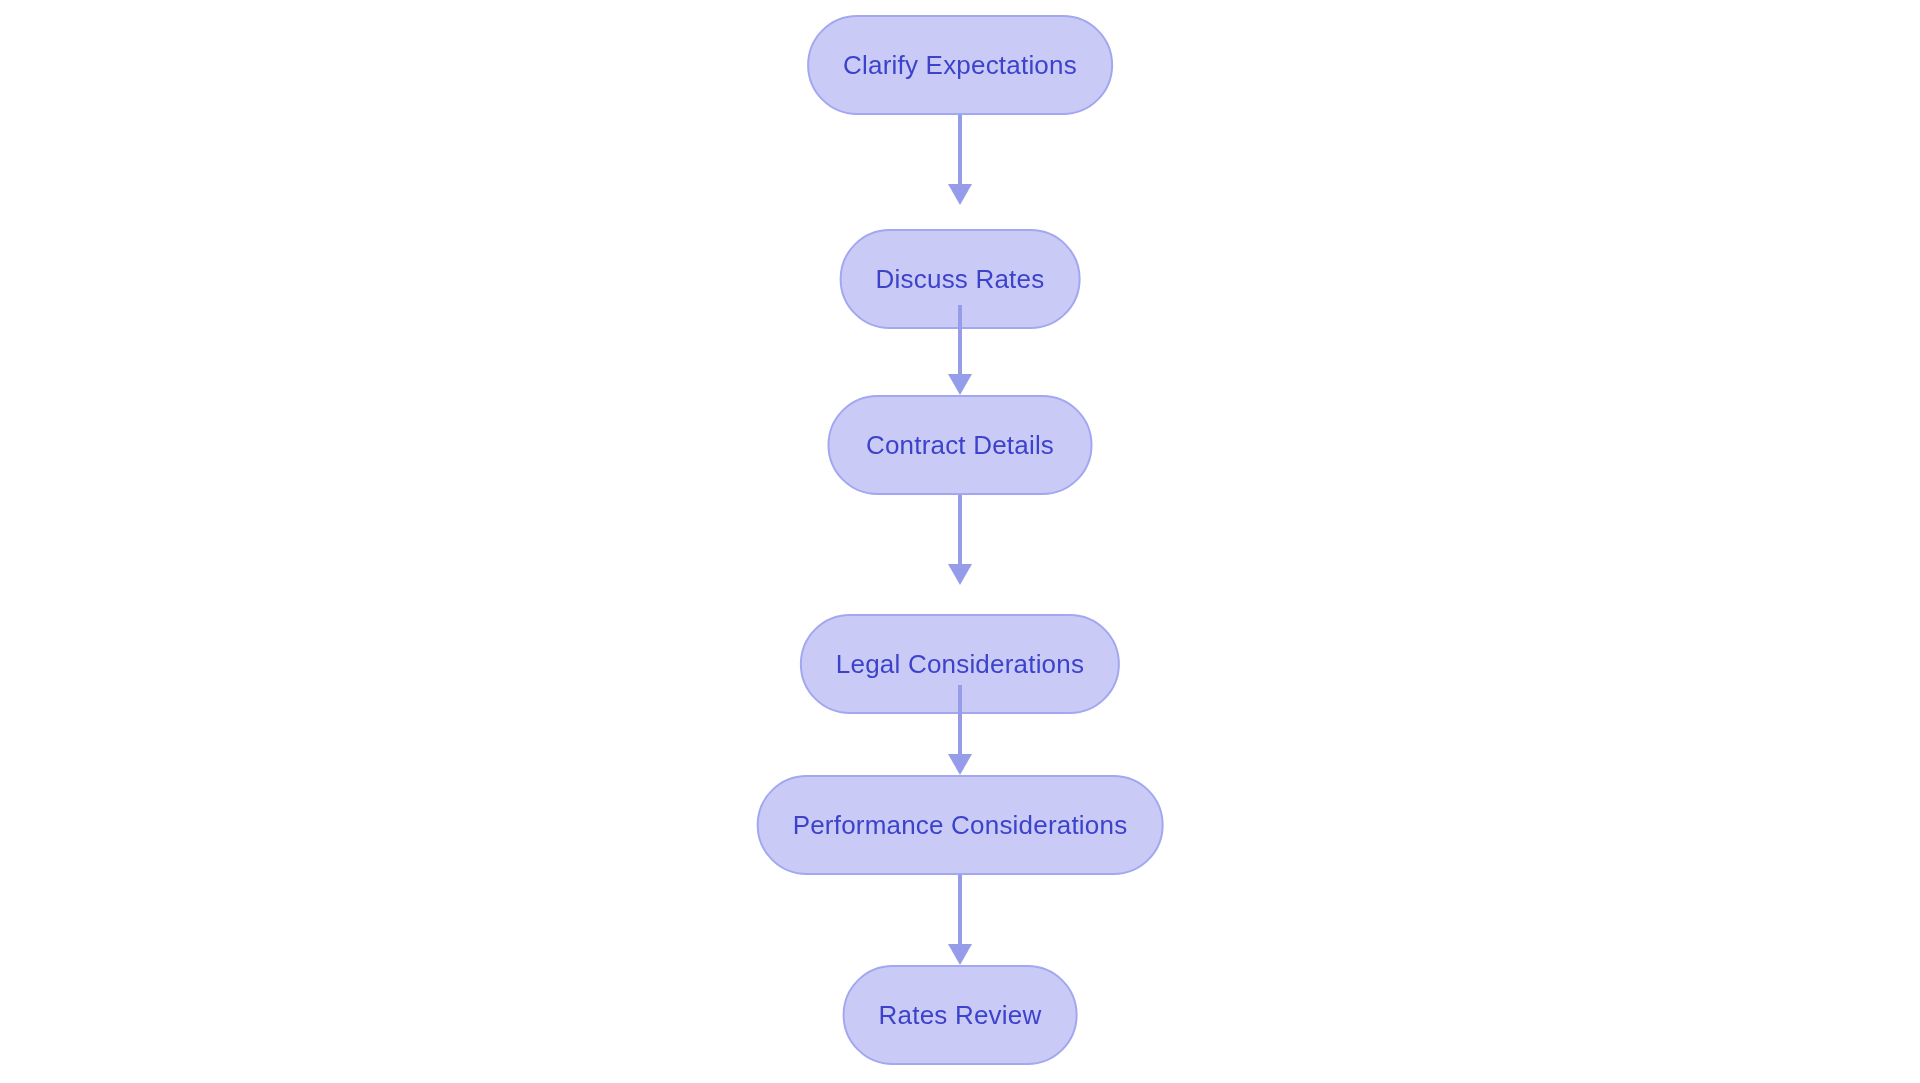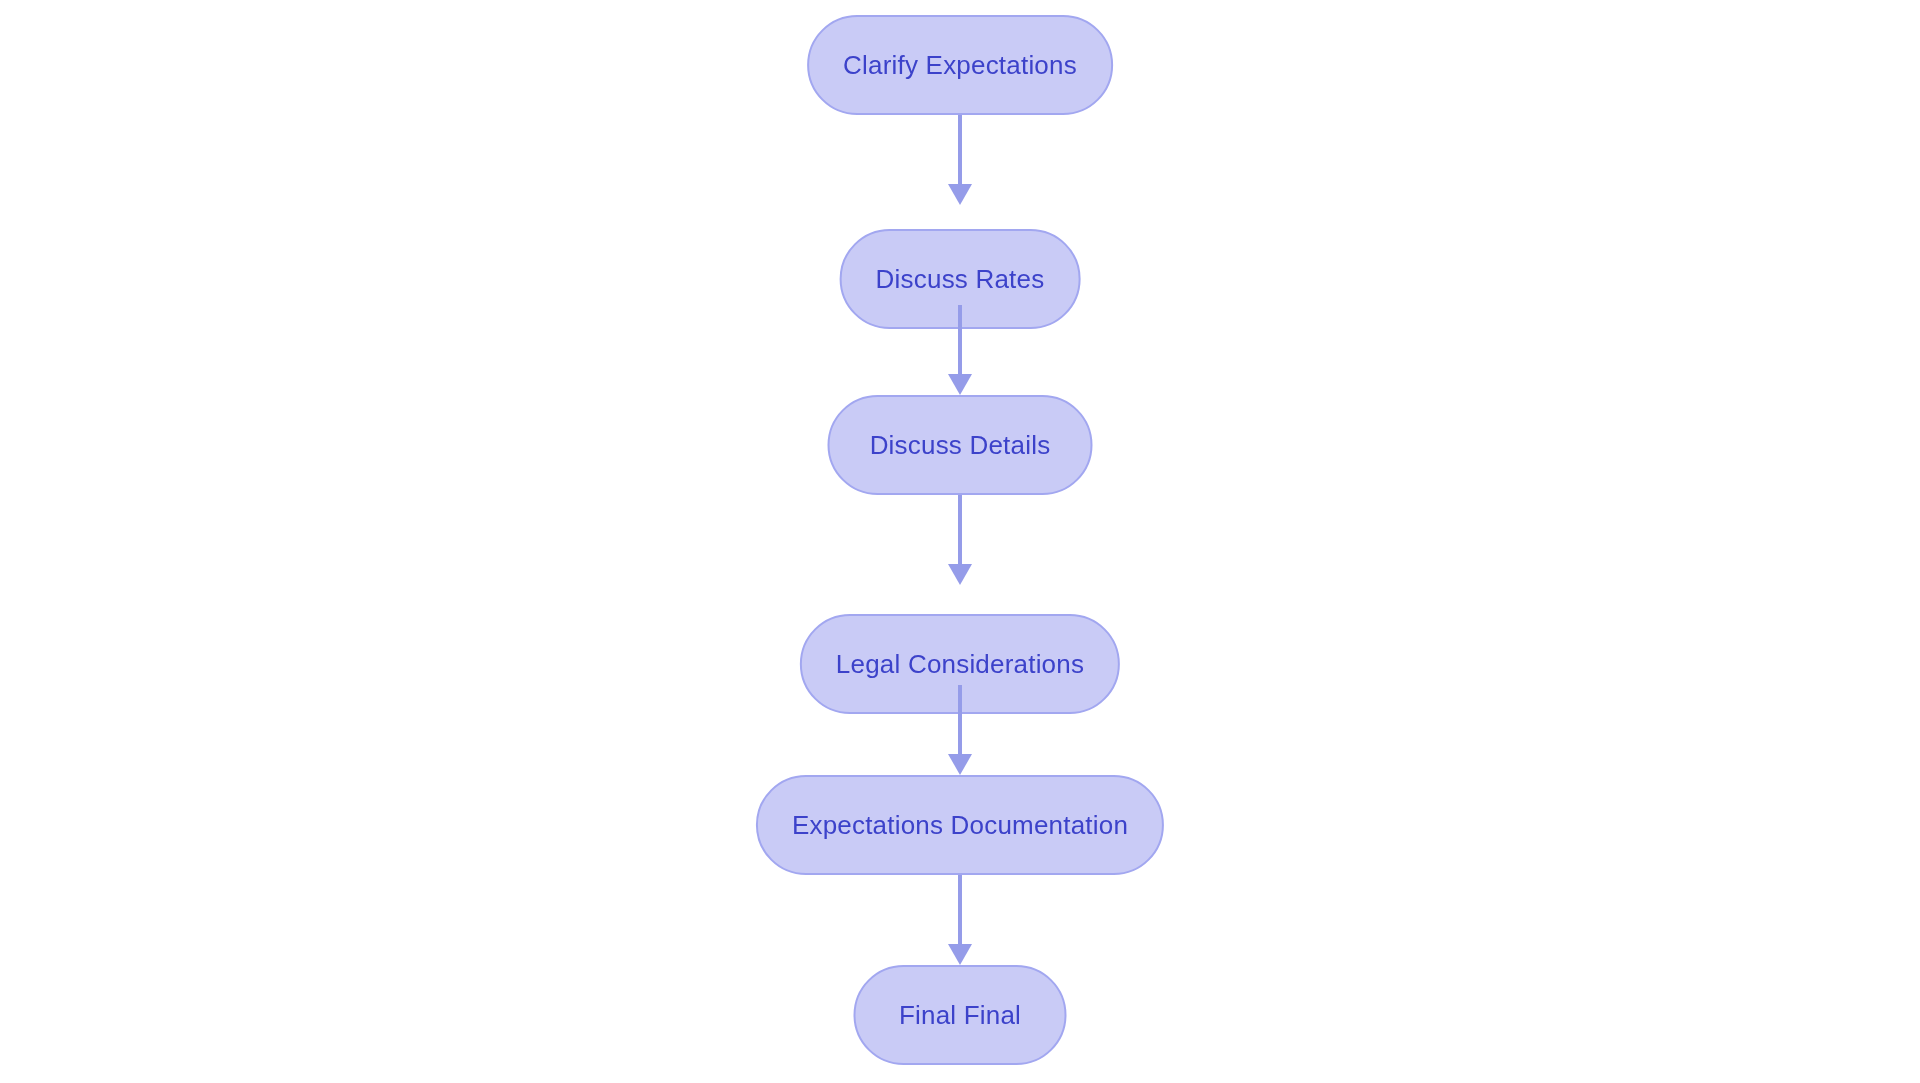--- a/index.html
+++ b/index.html
@@ -83,43 +83,43 @@
   <div class="node" style="top: 205px; min-width: 236px; margin-top: 24px;">
     <span class="node-label">Discuss Rates</span>
   </div>
 
   <div class="arrow" style="top: 305px;">
     <span class="arrow-line"></span>
     <span class="arrow-head"></span>
   </div>
 
   <div class="node" style="top: 395px; min-width: 265px;">
-    <span class="node-label">Discuss Details</span>
+    <span class="node-label">Contract Details</span>
   </div>
 
   <div class="arrow" style="top: 495px;">
     <span class="arrow-line"></span>
     <span class="arrow-head"></span>
   </div>
 
   <div class="node" style="top: 614px; min-width: 312px;">
     <span class="node-label">Legal Considerations</span>
   </div>
 
   <div class="arrow" style="top: 685px;">
     <span class="arrow-line"></span>
     <span class="arrow-head"></span>
   </div>
 
   <div class="node" style="top: 775px; min-width: 406px;">
-    <span class="node-label">Expectations Documentation</span>
+    <span class="node-label">Performance Considerations</span>
   </div>
 
   <div class="arrow" style="top: 875px;">
     <span class="arrow-line"></span>
     <span class="arrow-head"></span>
   </div>
 
   <div class="node" style="top: 965px; min-width: 213px;">
-    <span class="node-label">Final Final</span>
+    <span class="node-label">Rates Review</span>
   </div>
 
 </div>
 
 </body></html>

